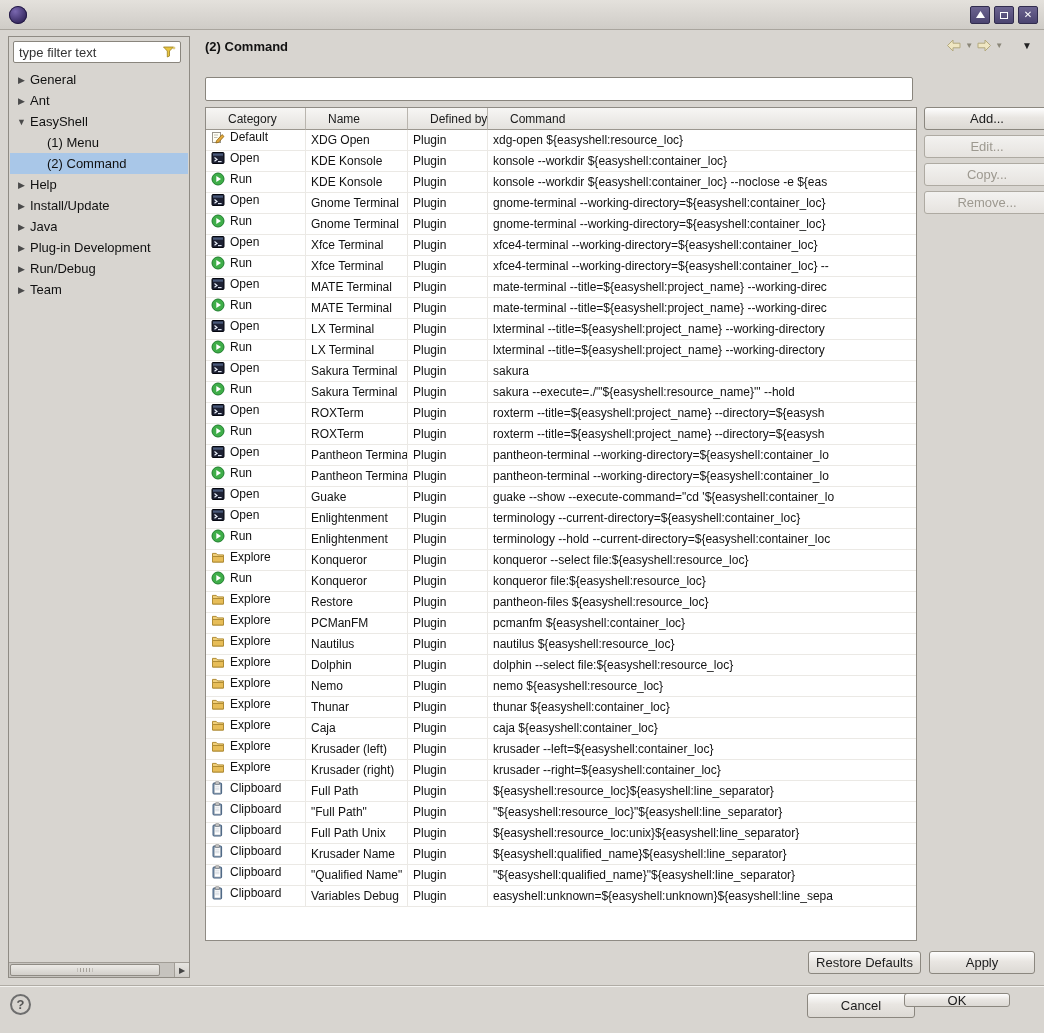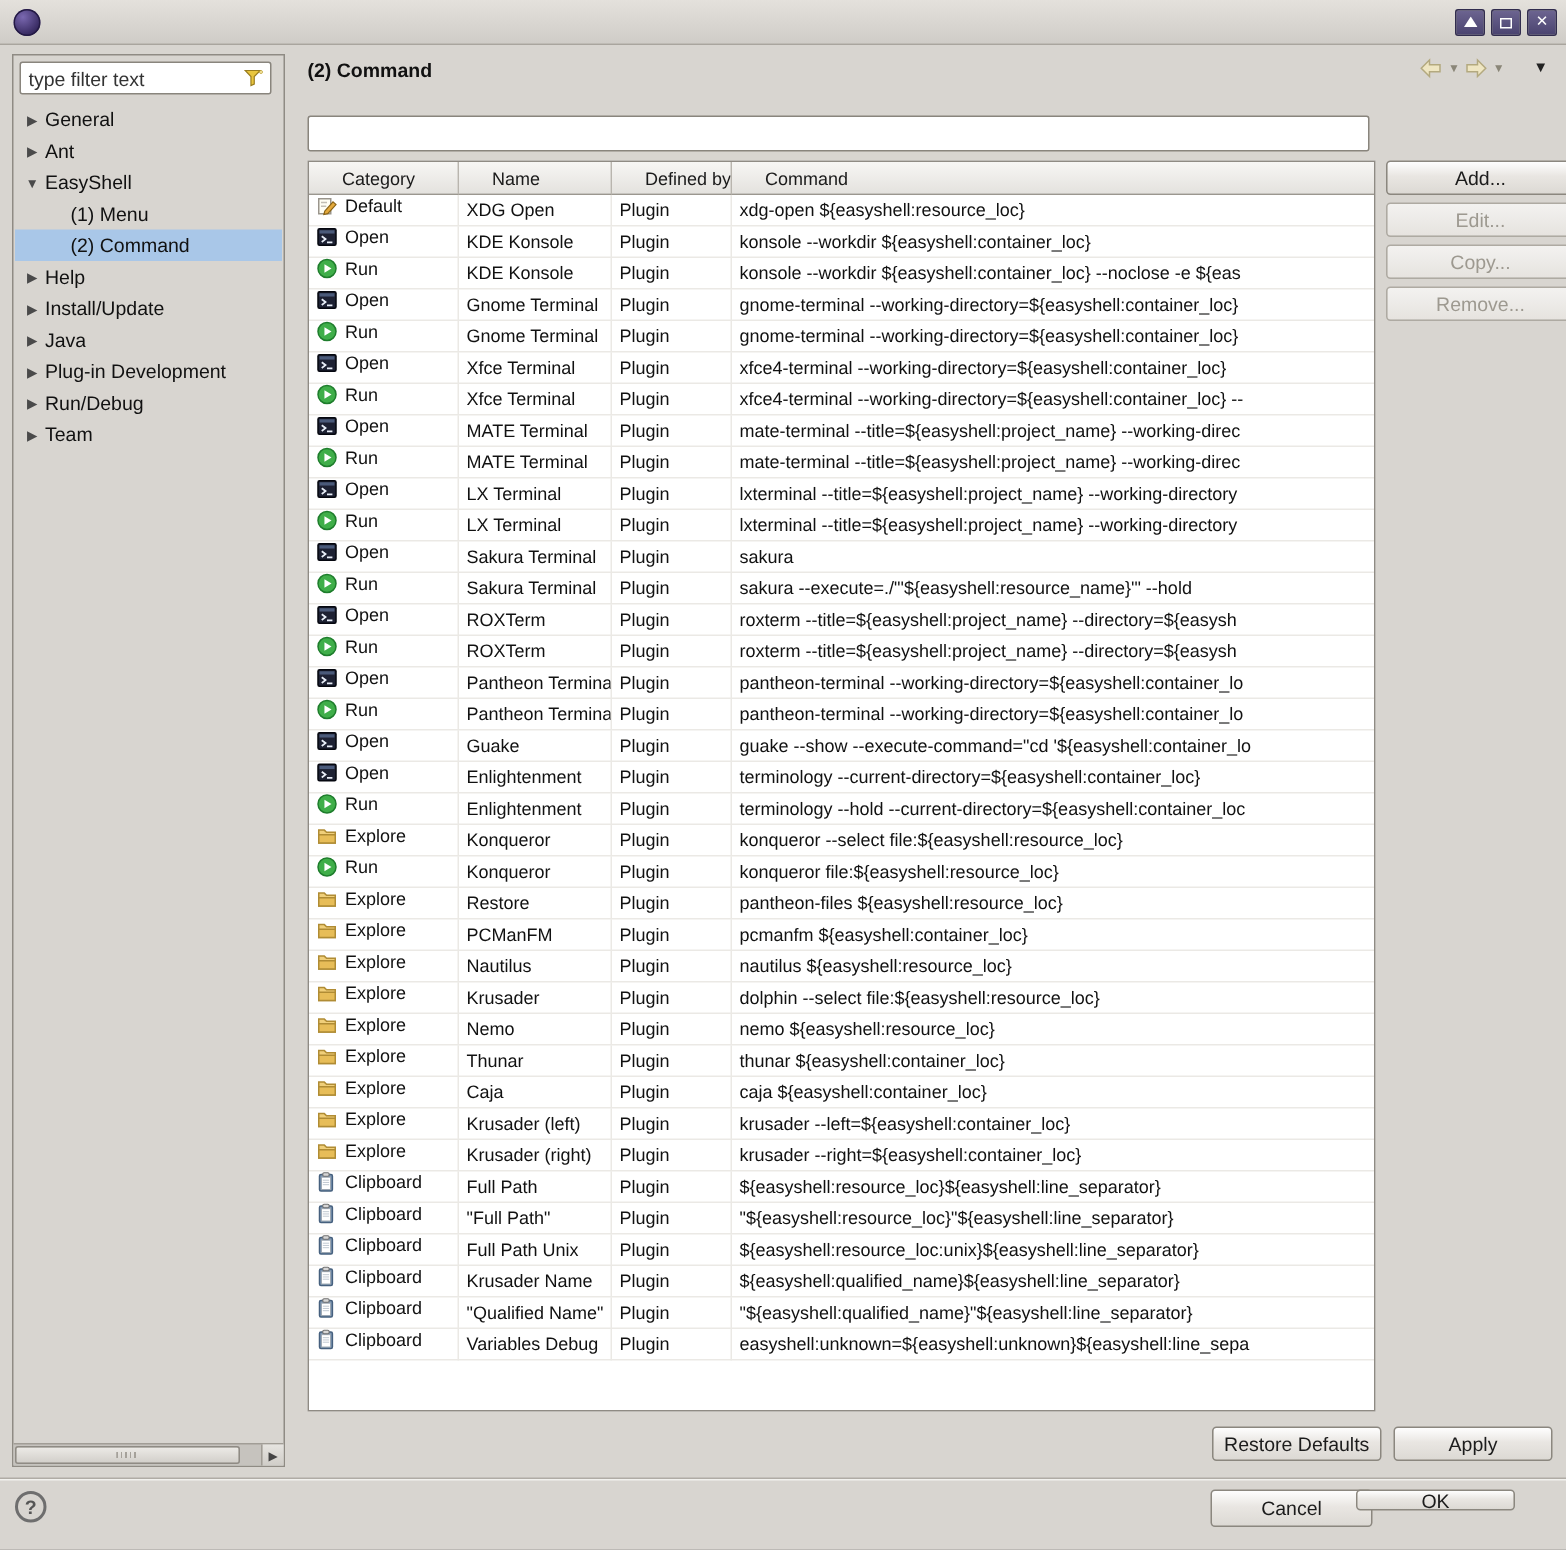--- a/index.html
+++ b/index.html
@@ -578,21 +578,21 @@
         <tr>
           <td>
             <span class="cat-cell">
               <span><svg width="14" height="14" viewBox="0 0 14 14">
                   <path d="M1.5 12 V3.4 H5.2 L6.7 4.9 H12.5 V12 Z" fill="#f0cf7a" stroke="#b08c34"></path>
                   <path d="M1.5 6.5 H12.5 V12 H1.5 Z" fill="#e7bd58" stroke="#b08c34"></path>
                 </svg></span>
               <span>Explore</span>
             </span>
           </td>
-          <td>Krusader</td>
+          <td>Dolphin</td>
           <td>Plugin</td>
           <td>dolphin --select file:${easyshell:resource_loc}</td>
         </tr>
         <tr>
           <td>
             <span class="cat-cell">
               <span><svg width="14" height="14" viewBox="0 0 14 14">
                   <path d="M1.5 12 V3.4 H5.2 L6.7 4.9 H12.5 V12 Z" fill="#f0cf7a" stroke="#b08c34"></path>
                   <path d="M1.5 6.5 H12.5 V12 H1.5 Z" fill="#e7bd58" stroke="#b08c34"></path>
                 </svg></span>

